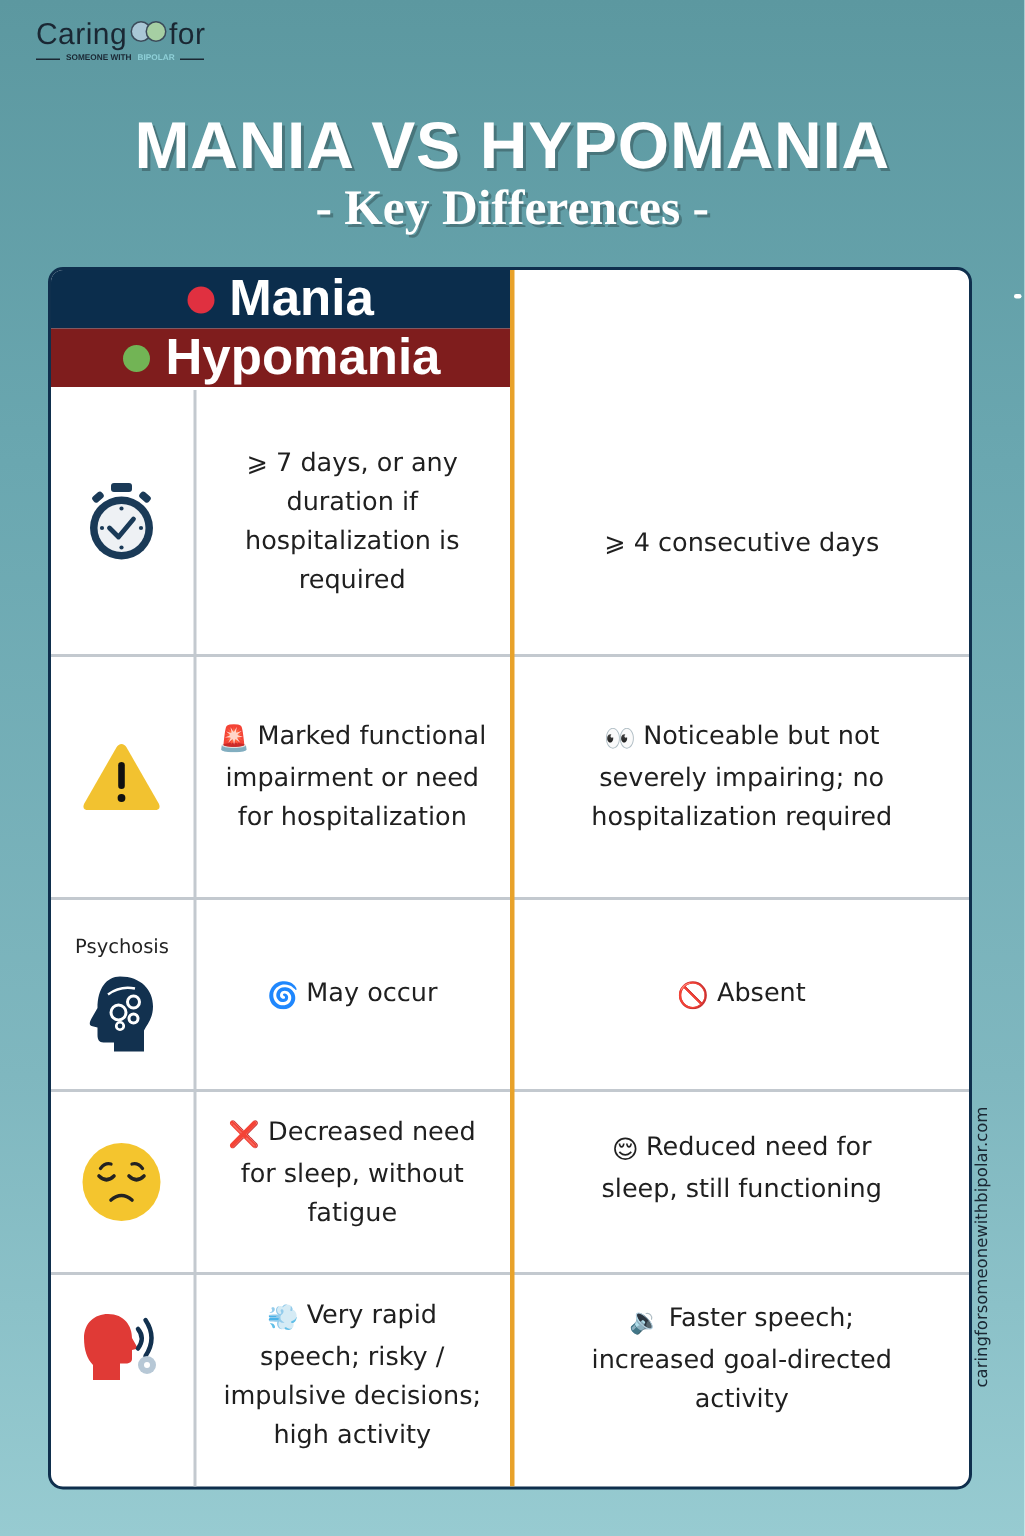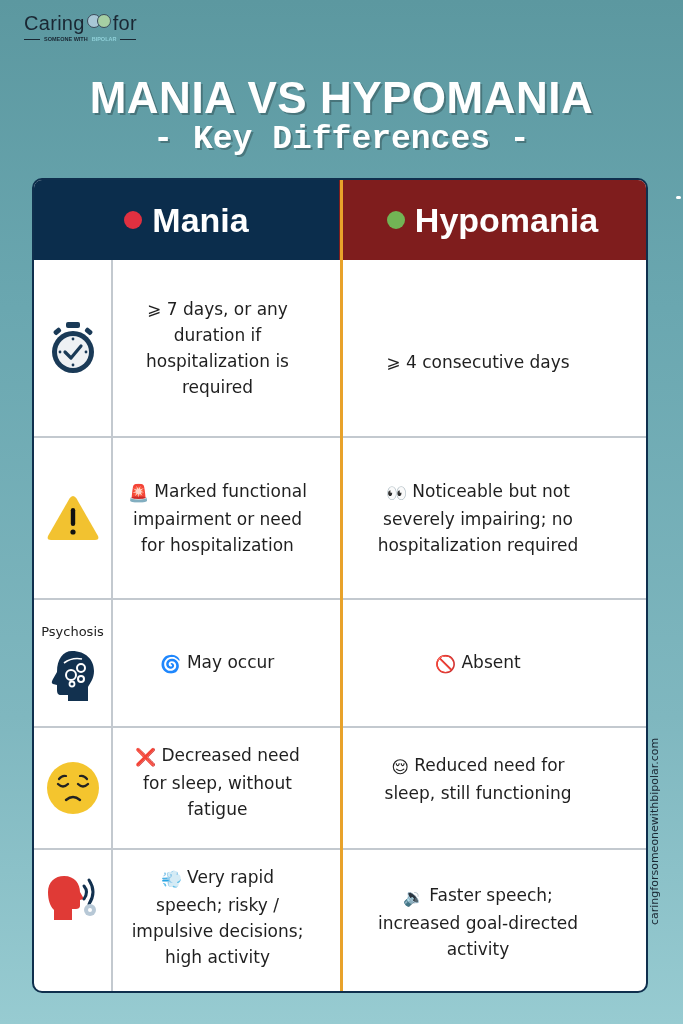--- a/index.html
+++ b/index.html
@@ -12,33 +12,33 @@
   .logo { position: absolute; left: 24px; top: 12px; width: 140px; }
   .logo-main { display: flex; align-items: center; font-family: "Liberation Sans", sans-serif; font-size: 20px; color: #1a2733; letter-spacing: 0.3px; }
   .logo-heart { width: 26px; height: 22px; margin: 0 1px; position: relative; }
   .logo-heart .l { position: absolute; left: 1px; top: 1px; width: 14px; height: 14px; border-radius: 50%; background: #a9c7d6; border: 1px solid #3b4b5a; }
   .logo-heart .r { position: absolute; left: 11px; top: 1px; width: 14px; height: 14px; border-radius: 50%; background: #a6cfa3; border: 1px solid #3b4b5a; }
   .logo-sub { display: flex; align-items: center; gap: 4px; margin-top: 1px; font-size: 5.5px; color: #1a2733; font-family: "Liberation Sans", sans-serif; font-weight: bold; }
   .logo-sub .dash { width: 16px; height: 1px; background: #1a2733; }
   .logo-sub .bp { color: #8fd0d8; }
 
   .title { position: absolute; left: 0; top: 73px; width: 683px; text-align: center; color: #fff; font-family: "Liberation Sans", sans-serif; font-weight: bold; font-size: 44px; letter-spacing: 0.5px; text-shadow: 2px 2px 0 rgba(0,0,0,0.25); }
-  .subtitle { position: absolute; left: 0; top: 121px; width: 683px; text-align: center; color: #fff; font-family: Liberation Mono, monospace; font-weight: bold; font-size: 33px; text-shadow: 2px 2px 0 rgba(0,0,0,0.25); }
+  .subtitle { position: absolute; left: 0; top: 121px; width: 683px; text-align: center; color: #fff; font-family: Liberation Serif, serif; font-weight: bold; font-size: 33px; text-shadow: 2px 2px 0 rgba(0,0,0,0.25); }
 
   .table { position: absolute; left: 32px; top: 178px; width: 616px; height: 815px; border-radius: 10px; overflow: hidden; background: #fff; border: 2px solid #0f2f4d; }
-  .thead { display: flex; height: 80px; }
+  .thead { display: flex; height: 80px; flex-direction: column; }
   .th { display: flex; align-items: center; justify-content: center; gap: 10px; color: #fff; font-family: "Liberation Sans", sans-serif; font-weight: bold; font-size: 34px; }
   .th-mania { width: 306px; background: #0b2d4c; }
   .th-hypo { width: 308px; background: #7f1d1d; text-align: right; }
   .dot { width: 18px; height: 18px; border-radius: 50%; display: inline-block; }
   .vline { position: absolute; top: 0; left: 306px; width: 3px; height: 100%; background: #e8a22a; z-index: 3; }
 
   .row { display: flex; border-top: 2px solid #c3c9cf; position: relative; }
   .row:first-of-type { border-top: none; }
-  .cell-icon { width: 79px; border-right: 2px solid #c3c9cf; display: flex; flex-direction: column; align-items: center; justify-content: center; }
+  .cell-icon { width: 97px; border-right: 2px solid #c3c9cf; display: flex; flex-direction: column; align-items: center; justify-content: center; }
   .cell { display: flex; align-items: center; justify-content: center; text-align: center; font-size: 17px; line-height: 26px; color: #1f1f1f; padding: 0 10px; }
   .cell-m { width: 209px; }
   .cell-h { width: 308px; padding-left: 14px; }
   .emoji { display: inline-block; vertical-align: -2px; margin-right: 5px; }
   .psy-label { font-size: 13px; color: #222; margin-bottom: 10px; }
 
   .side-url { position: absolute; left: 655px; top: 835px; transform: rotate(-90deg); transform-origin: center; font-size: 11px; color: #1a2733; white-space: nowrap; width: 0; }
   .side-url span { position: absolute; left: -90px; top: -7px; }
   .speck { position: absolute; left: 676px; top: 196px; width: 5px; height: 3px; background: #fff; border-radius: 2px; }
 </style>
@@ -180,21 +180,21 @@
           <path d="M43 8 Q51 20 43 32" stroke="#12314f" stroke-width="3" fill="none" stroke-linecap="round"></path>
           <circle cx="44" cy="38" r="6" fill="#b7c8d6"></circle>
           <circle cx="44" cy="38" r="2" fill="#fff"></circle>
         </svg>
       </div>
       <div class="cell cell-m" style="align-items:flex-start;padding-top:14px">
         <span style="max-width:180px">
           <span class="emoji">💨</span><span>Very rapid speech; risky / impulsive decisions; high activity</span>
         </span>
       </div>
-      <div class="cell cell-h" style="align-items:flex-start;padding-top:32px">
+      <div class="cell cell-h" style="align-items:flex-start;padding-top:16px">
         <span style="max-width:220px">
           <span class="emoji">🔉</span><span>Faster speech; increased goal-directed activity</span>
         </span>
       </div>
     </div>
   </div>
 </div>
 
 <div class="side-url">
   <span>caringforsomeonewithbipolar.com</span>

